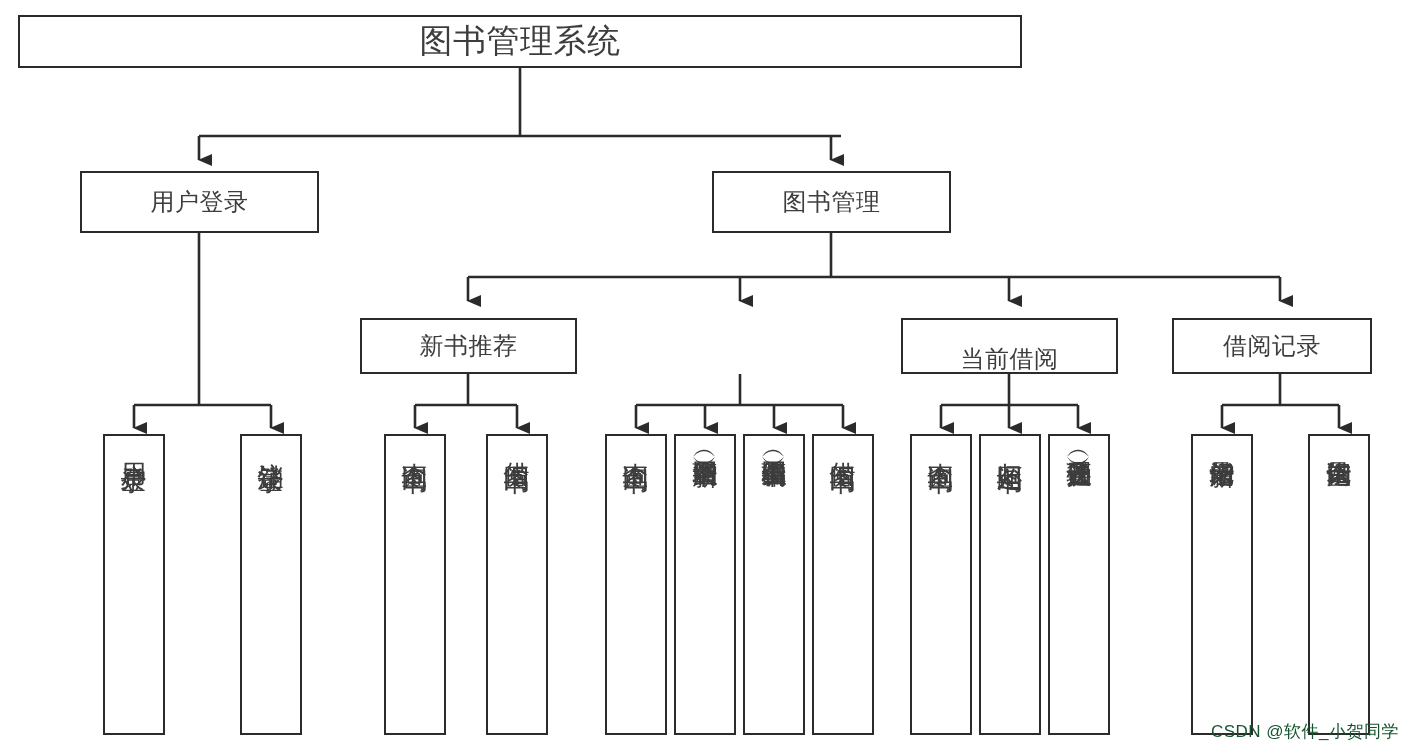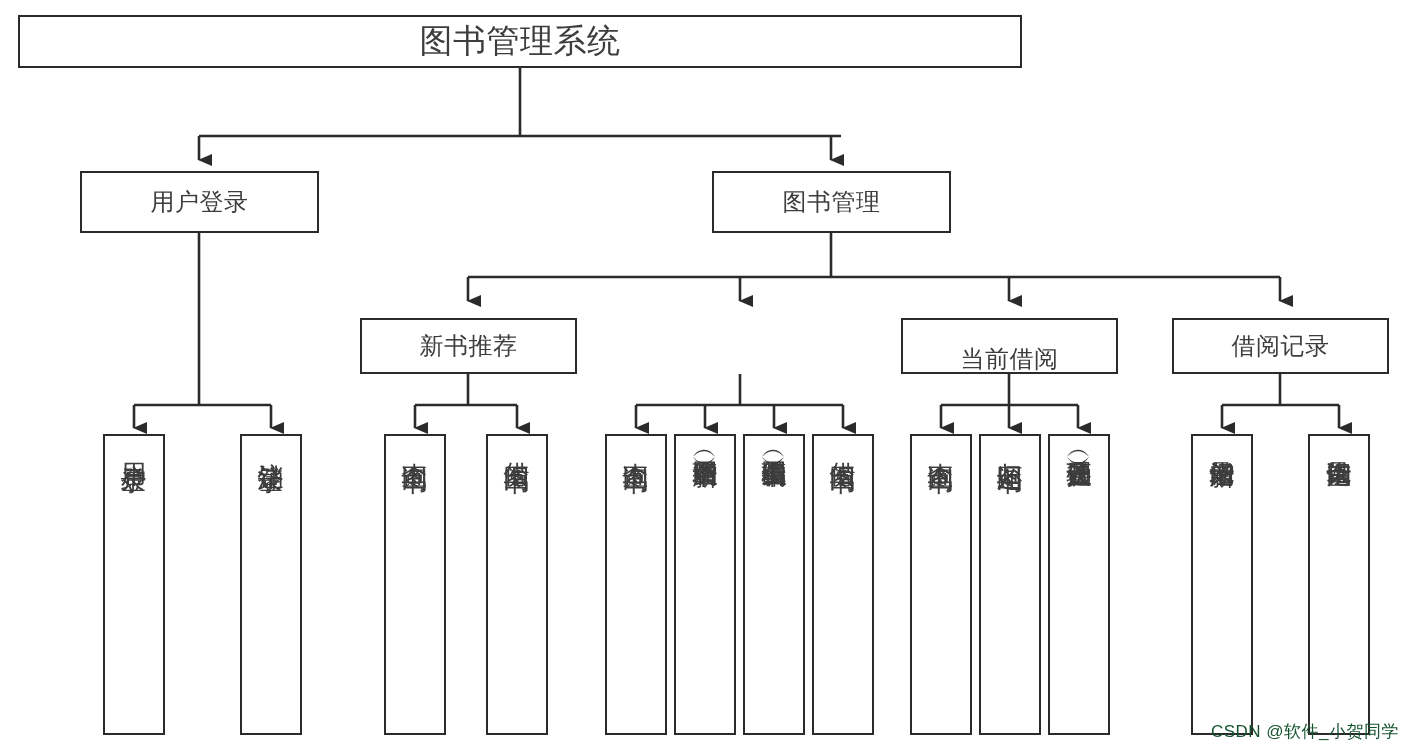--- a/index.html
+++ b/index.html
@@ -147,21 +147,21 @@
 
   <div class="node horiz" style="left:360px; top:318px; width:217px; height:56px;">
     <span class="label">新书推荐</span>
   </div>
 
 
   <div class="node horiz" style="left:901px; top:318px; width:217px; height:56px;align-items:flex-end;">
     <span class="label">当前借阅</span>
   </div>
 
-  <div class="node horiz" style="left:1172px; top:318px; width:217px; height:56px;">
+  <div class="node horiz" style="left:1172px; top:318px; width:200px; height:56px;">
     <span class="label">借阅记录</span>
   </div>
 
   <div class="node vert" style="left:103px; top:434px; width:62px; height:301px;">
     <span class="label">用户登录</span>
   </div>
 
   <div class="node vert" style="left:240px; top:434px; width:62px; height:301px;">
     <span class="label">注销登录</span>
   </div>

